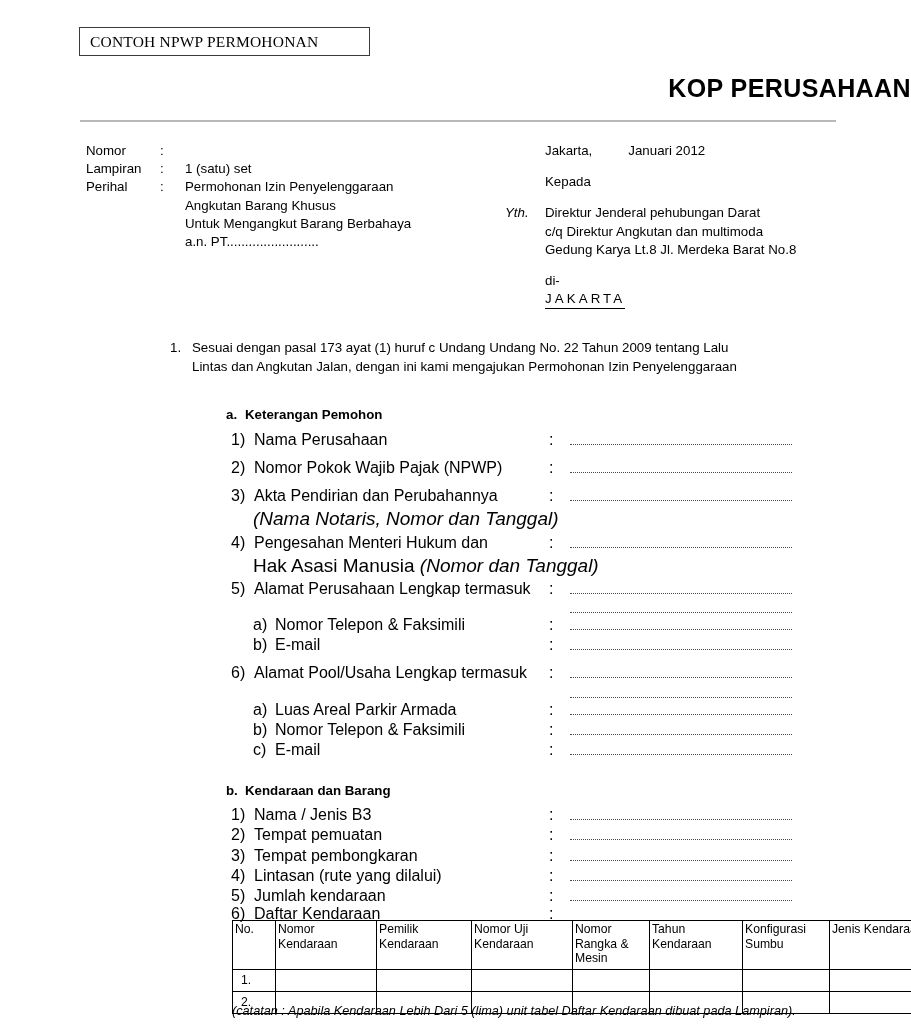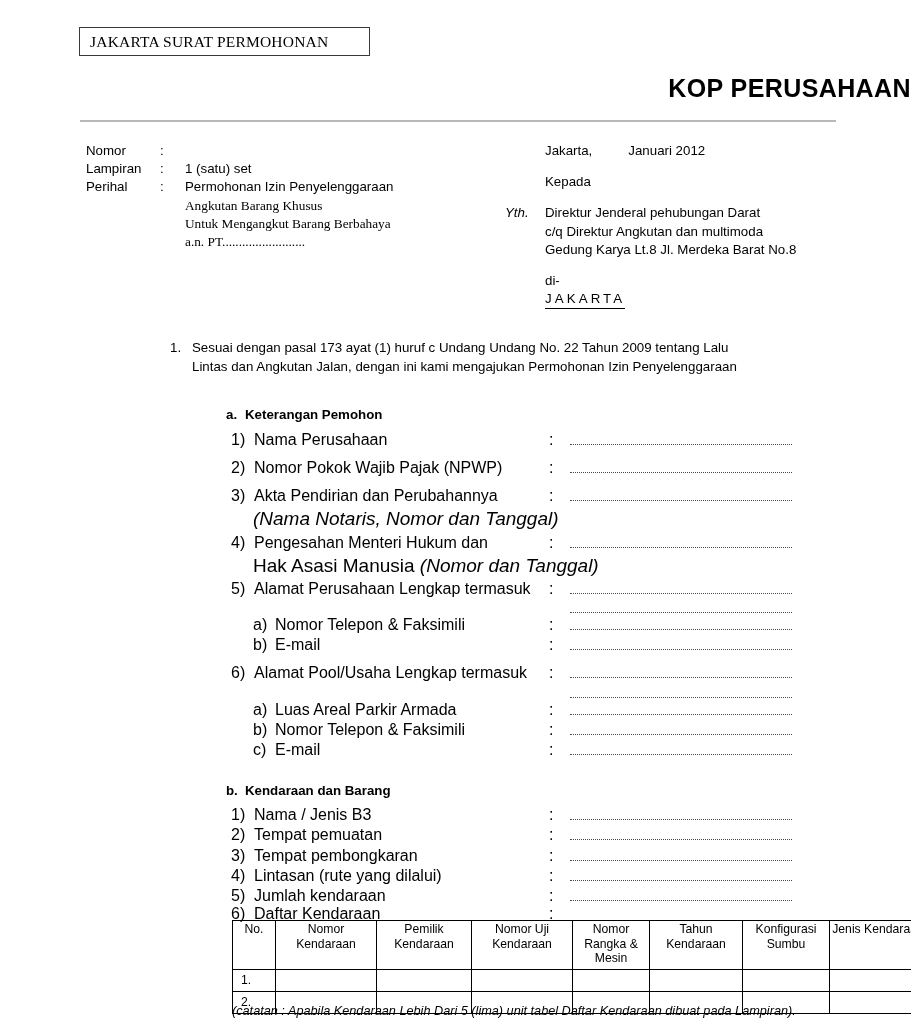--- a/index.html
+++ b/index.html
@@ -71,21 +71,21 @@
     position: absolute;
     left: 86px;
     top: 142px;
     font-size: 13.3px;
     line-height: 18.2px;
   }
   .lh-row { display: flex; }
   .lh-label { width: 74px; flex: none; }
   .lh-colon { width: 25px; flex: none; }
   .lh-val { white-space: nowrap; }
-  .lh-cont { padding-left: 99px; white-space: nowrap; font-family: Liberation Serif, serif; }
+  .lh-cont { padding-left: 99px; white-space: nowrap; }
 
   
   .lh-right {
     position: absolute;
     left: 505px;
     top: 142px;
     font-size: 13.3px;
     line-height: 18.2px;
   }
   .r-line { white-space: nowrap; padding-left: 40px; }
@@ -170,21 +170,21 @@
     width: 626px;
   }
   table.dk {
     border-collapse: collapse;
     width: 626px;
     table-layout: fixed;
     font-size: 12.2px;
   }
   table.dk th, table.dk td {
     border: 1px solid #000;
-    text-align: center;
+    text-align: left;
     vertical-align: top;
     padding: 1px 2px;
     font-weight: normal;
     line-height: 14.5px;
   }
   table.dk th { height: 46px; }
   table.dk td { height: 19px; }
   table.dk td.rownum { text-align: left; padding-left: 8px; vertical-align: middle; }
 
   .col-no   { width: 38px; }
@@ -204,21 +204,21 @@
     font-style: italic;
     white-space: nowrap;
   }
 </style>
 </head>
 <body>
 
 <div class="page">
 
   <div class="stamp-box">
-    <span class="stamp-text">JAKARTA SURAT PERMOHONAN</span>
+    <span class="stamp-text">CONTOH NPWP PERMOHONAN</span>
   </div>
 
   <div class="doc-title">KOP PERUSAHAAN</div>
 
   <div class="head-rule"></div>
 
   <div class="lh-left">
     <div class="lh-row">
       <span class="lh-label">Nomor</span>
       <span class="lh-colon">:</span>

